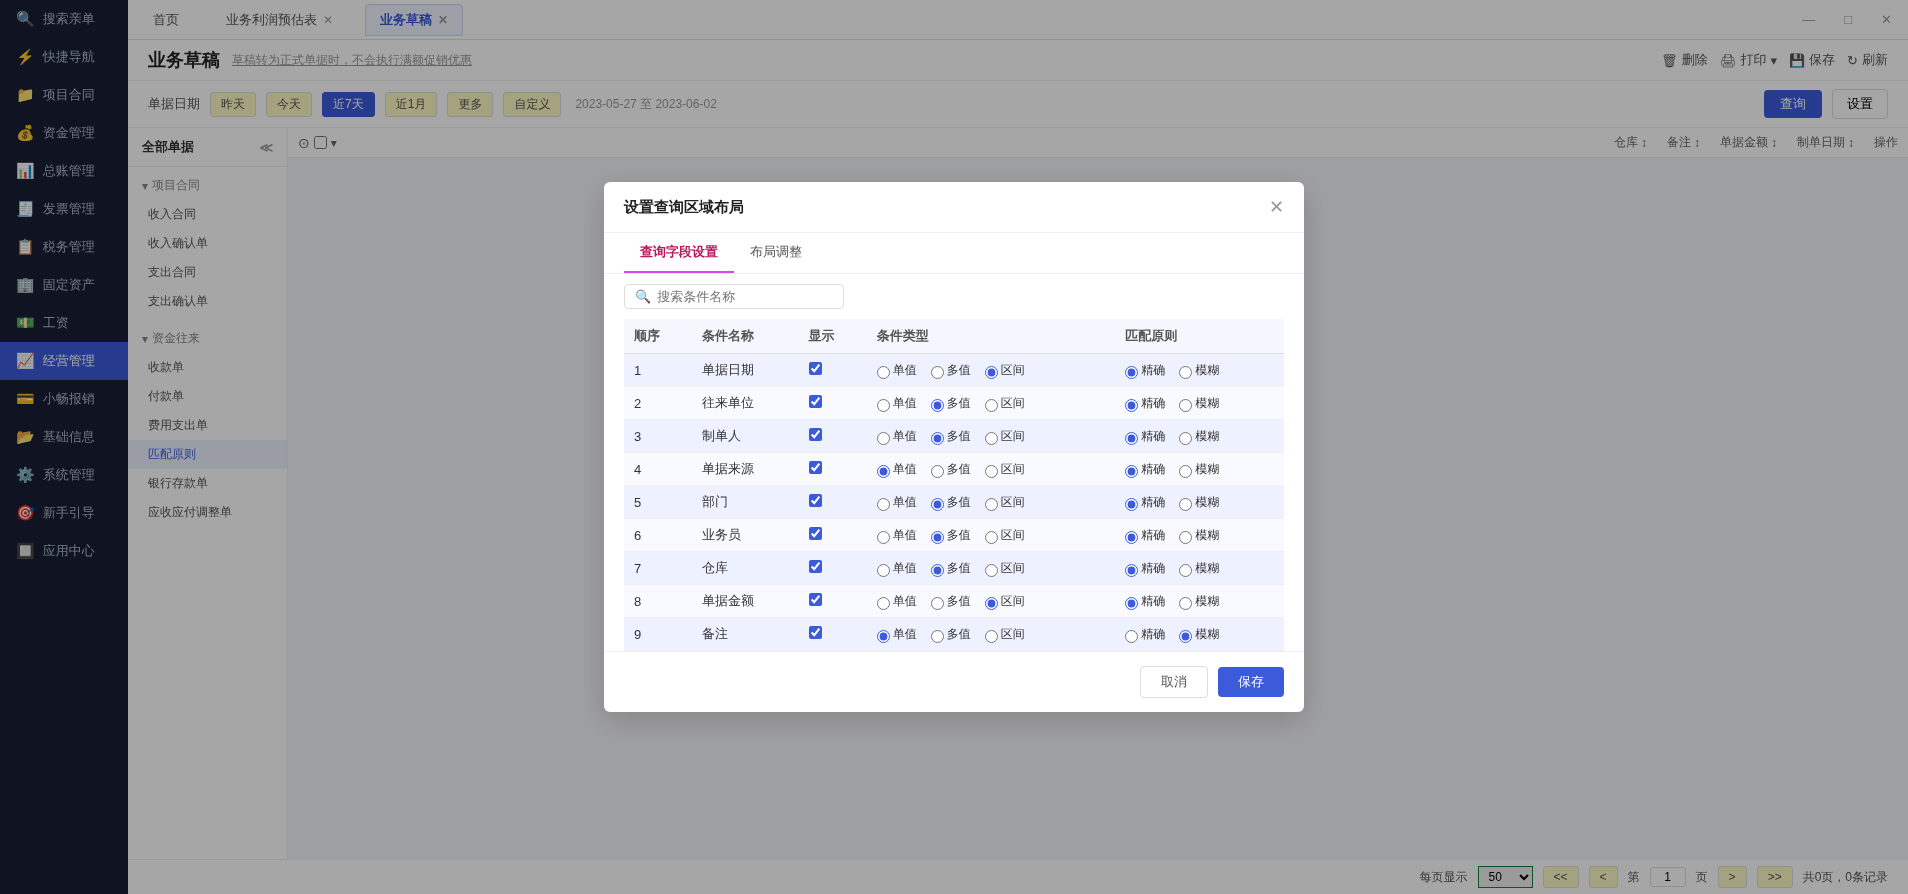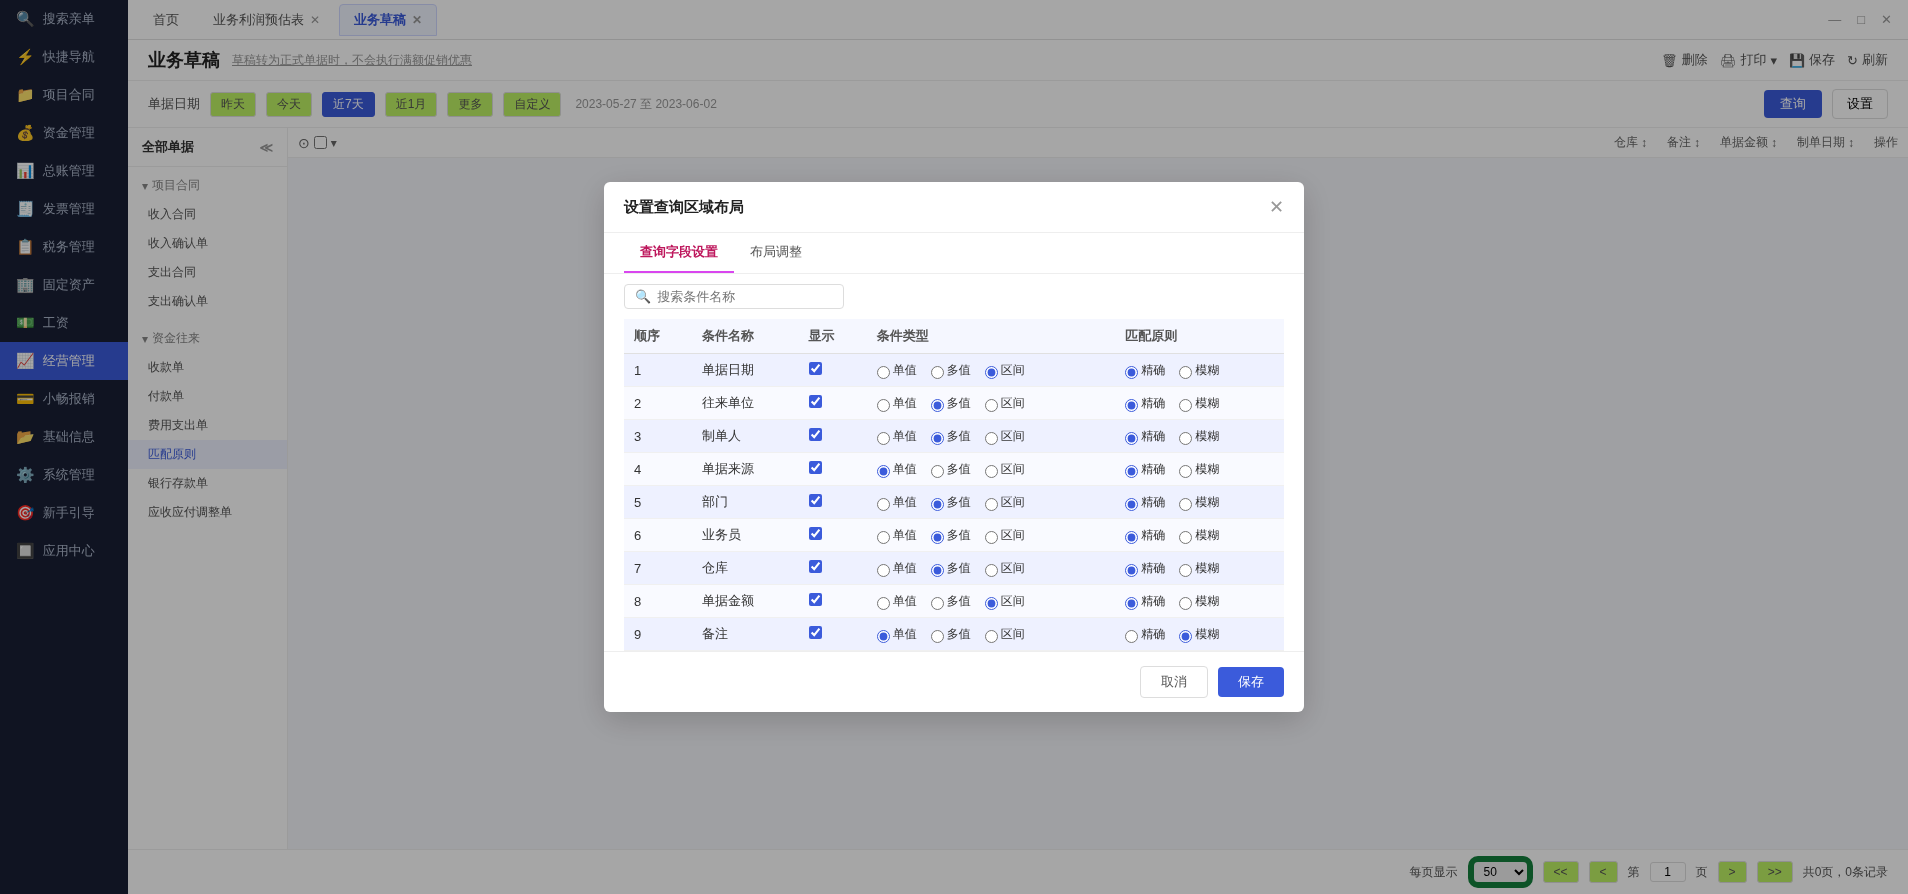--- a/index.html
+++ b/index.html
@@ -37,21 +37,21 @@
     }
 
     
     .tab-bar {
       background: #fff;
       border-bottom: 1px solid #e0e0e0;
       display: flex;
       align-items: center;
       padding: 0 10px;
       height: 40px;
-      gap: 4px;
+      gap: 17px;
     }
     .tab {
       padding: 6px 14px;
       border-radius: 4px 4px 0 0;
       cursor: pointer;
       font-size: 13px;
       color: #555;
       border: 1px solid transparent;
       display: flex;
       align-items: center;
@@ -87,21 +87,21 @@
       display: flex;
       align-items: center;
       gap: 10px;
       border-bottom: 1px solid #eee;
     }
     .filter-label { font-size: 13px; color: #555; }
     .filter-btn {
       padding: 3px 10px;
       border: 1px solid #ddd;
       border-radius: 3px;
-      background: #bef264;
+      background: #fef9c3;
       cursor: pointer;
       font-size: 12px;
       color: #555;
     }
     .filter-btn.active { background: #3b5bdb; color: #fff; border-color: #3b5bdb; }
     .filter-date { font-size: 12px; color: #999; margin-left: 4px; }
 
     
     .content-area {
       flex: 1;
@@ -484,21 +484,21 @@
       </div>
 
       <div class="table-area">
         <span>未找到任何业务草稿</span>
       </div>
     </div>
   </div>
 
   <div class="bottom-bar">
     <span>每页显示</span>
-    <select style="border:6px solid #15803d;border-radius:10px;padding:2px 6px;font-size:12px;">
+    <select style="border:1px solid #15803d;border-radius:0;padding:2px 6px;font-size:12px;">
       <option>50</option>
       <option>100</option>
       <option>200</option>
     </select>
     <button class="filter-btn">&lt;&lt;</button>
     <button class="filter-btn">&lt;</button>
     <span>第</span>
     <input type="text" value="1" style="width: 36px; border: 1px solid rgb(221, 221, 221); border-radius: 3px; padding: 2px 4px; text-align: center; font-size: 12px;">
     <span>页</span>
     <button class="filter-btn">&gt;</button>

